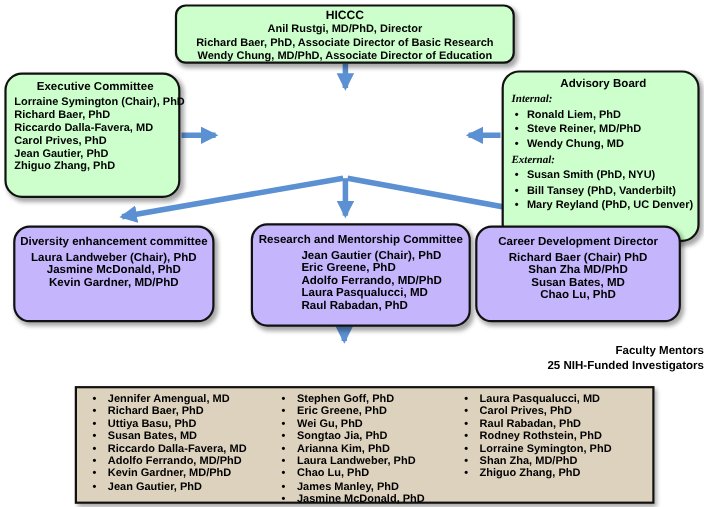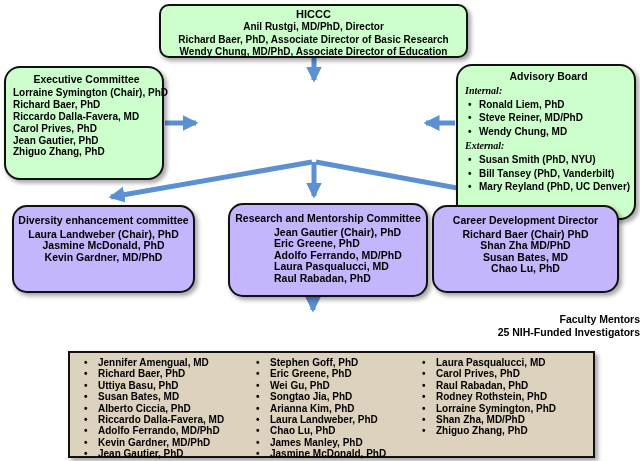--- a/index.html
+++ b/index.html
@@ -147,21 +147,20 @@
     <div class="u">Faculty Mentors</div>
     <div>25 NIH-Funded Investigators</div>
   </div>
 
   <div class="box mentors">
     <div class="mcol mcol1">
         <div class="m-item">Jennifer Amengual, MD</div>
         <div class="m-item">Richard Baer, PhD</div>
         <div class="m-item">Uttiya Basu, PhD</div>
         <div class="m-item">Susan Bates, MD</div>
-        <div class="m-item">Alberto Ciccia, PhD</div>
         <div class="m-item">Riccardo Dalla-Favera, MD</div>
         <div class="m-item">Adolfo Ferrando, MD/PhD</div>
         <div class="m-item">Kevin Gardner, MD/PhD</div>
         <div class="m-item">Jean Gautier, PhD</div>
       </div>
     <div class="mcol mcol2">
         <div class="m-item">Stephen Goff, PhD</div>
         <div class="m-item">Eric Greene, PhD</div>
         <div class="m-item">Wei Gu, PhD</div>
         <div class="m-item">Songtao Jia, PhD</div>

